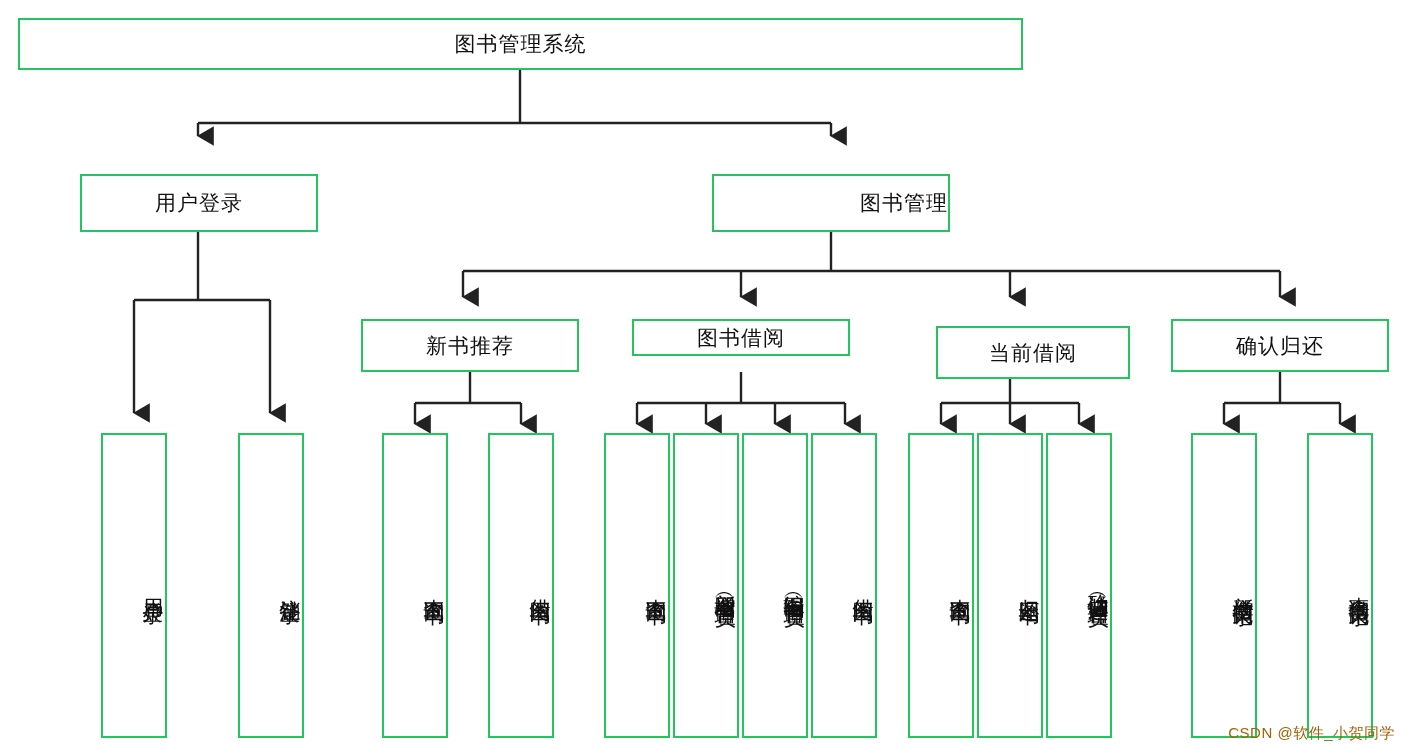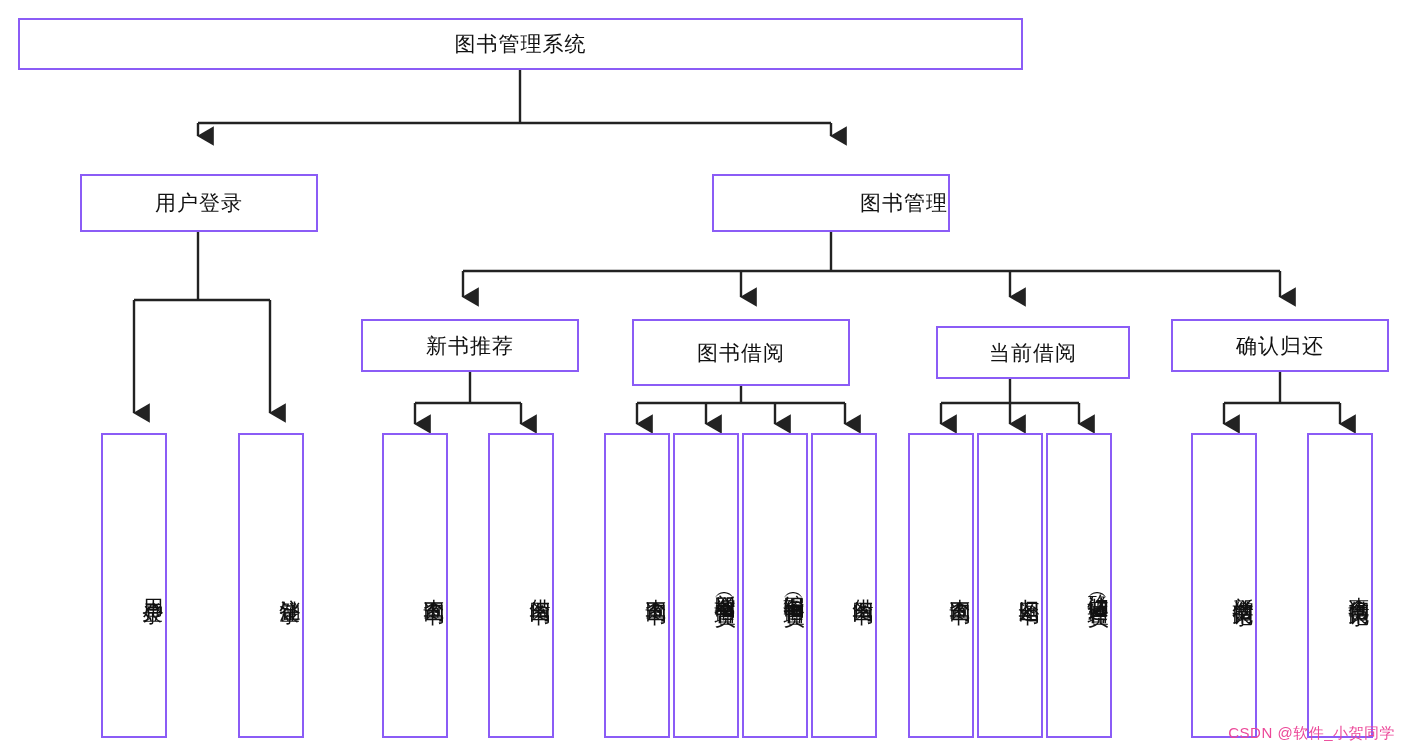--- a/index.html
+++ b/index.html
@@ -21,21 +21,21 @@
     position: absolute;
     left: 0;
     top: 0;
     width: 1405px;
     height: 747px;
     pointer-events: none;
   }
   .node {
     position: absolute;
     box-sizing: border-box;
-    border: 2px solid #8b5cf6;
+    border: 2px solid #22c55e;
     background: #ffffff;
     display: flex;
     align-items: center;
     justify-content: center;
     color: #111111;
   }
   .node.horiz {
     font-size: 21px;
     letter-spacing: 1px;
   }
@@ -52,21 +52,21 @@
   }
   .node .label {
     display: block;
     white-space: pre-line;
   }
   .watermark {
     position: absolute;
     right: 10px;
     bottom: 4px;
     font-size: 15px;
-    color: #ec4899;
+    color: #a16207;
     letter-spacing: 0.5px;
   }
 </style>
 </head>
 <body>
 
 <div id="canvas">
 
   <svg class="wires" viewBox="0 0 1405 747">
     <defs>
@@ -127,21 +127,21 @@
   </div>
 
   <div class="node horiz" style="left:712px; top:174px; width:238px; height:58px;justify-content:flex-end;">
     <span class="label">图书管理</span>
   </div>
 
   <div class="node horiz" style="left:361px; top:319px; width:218px; height:53px;text-align:center;">
     <span class="label">新书推荐</span>
   </div>
 
-  <div class="node horiz" style="left:632px; top:319px; width:218px; height:67px;">
+  <div class="node horiz" style="left:632px; top:319px; width:218px; height:37px;">
     <span class="label">图书借阅</span>
   </div>
 
   <div class="node horiz" style="left:901px; top:326px; width:194px; height:53px;margin-left:35px;">
     <span class="label">当前借阅</span>
   </div>
 
   <div class="node horiz" style="left:1171px; top:319px; width:218px; height:53px;">
     <span class="label">确认归还</span>
   </div>

